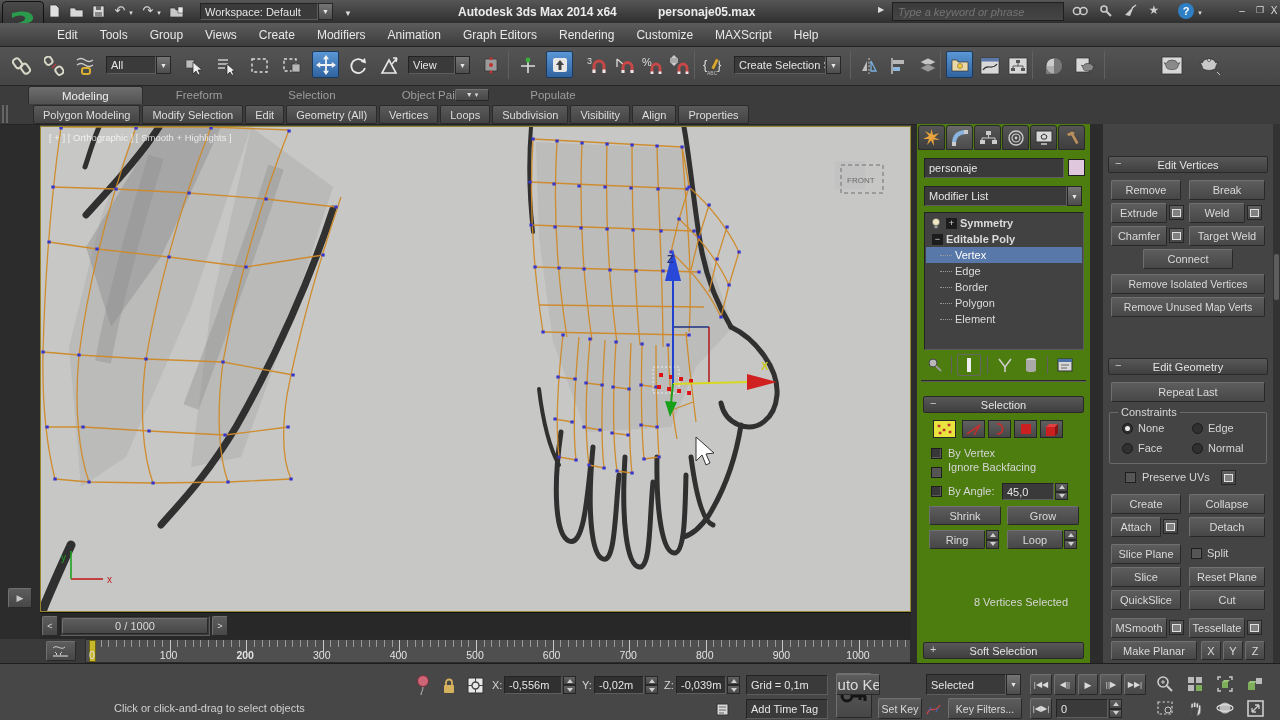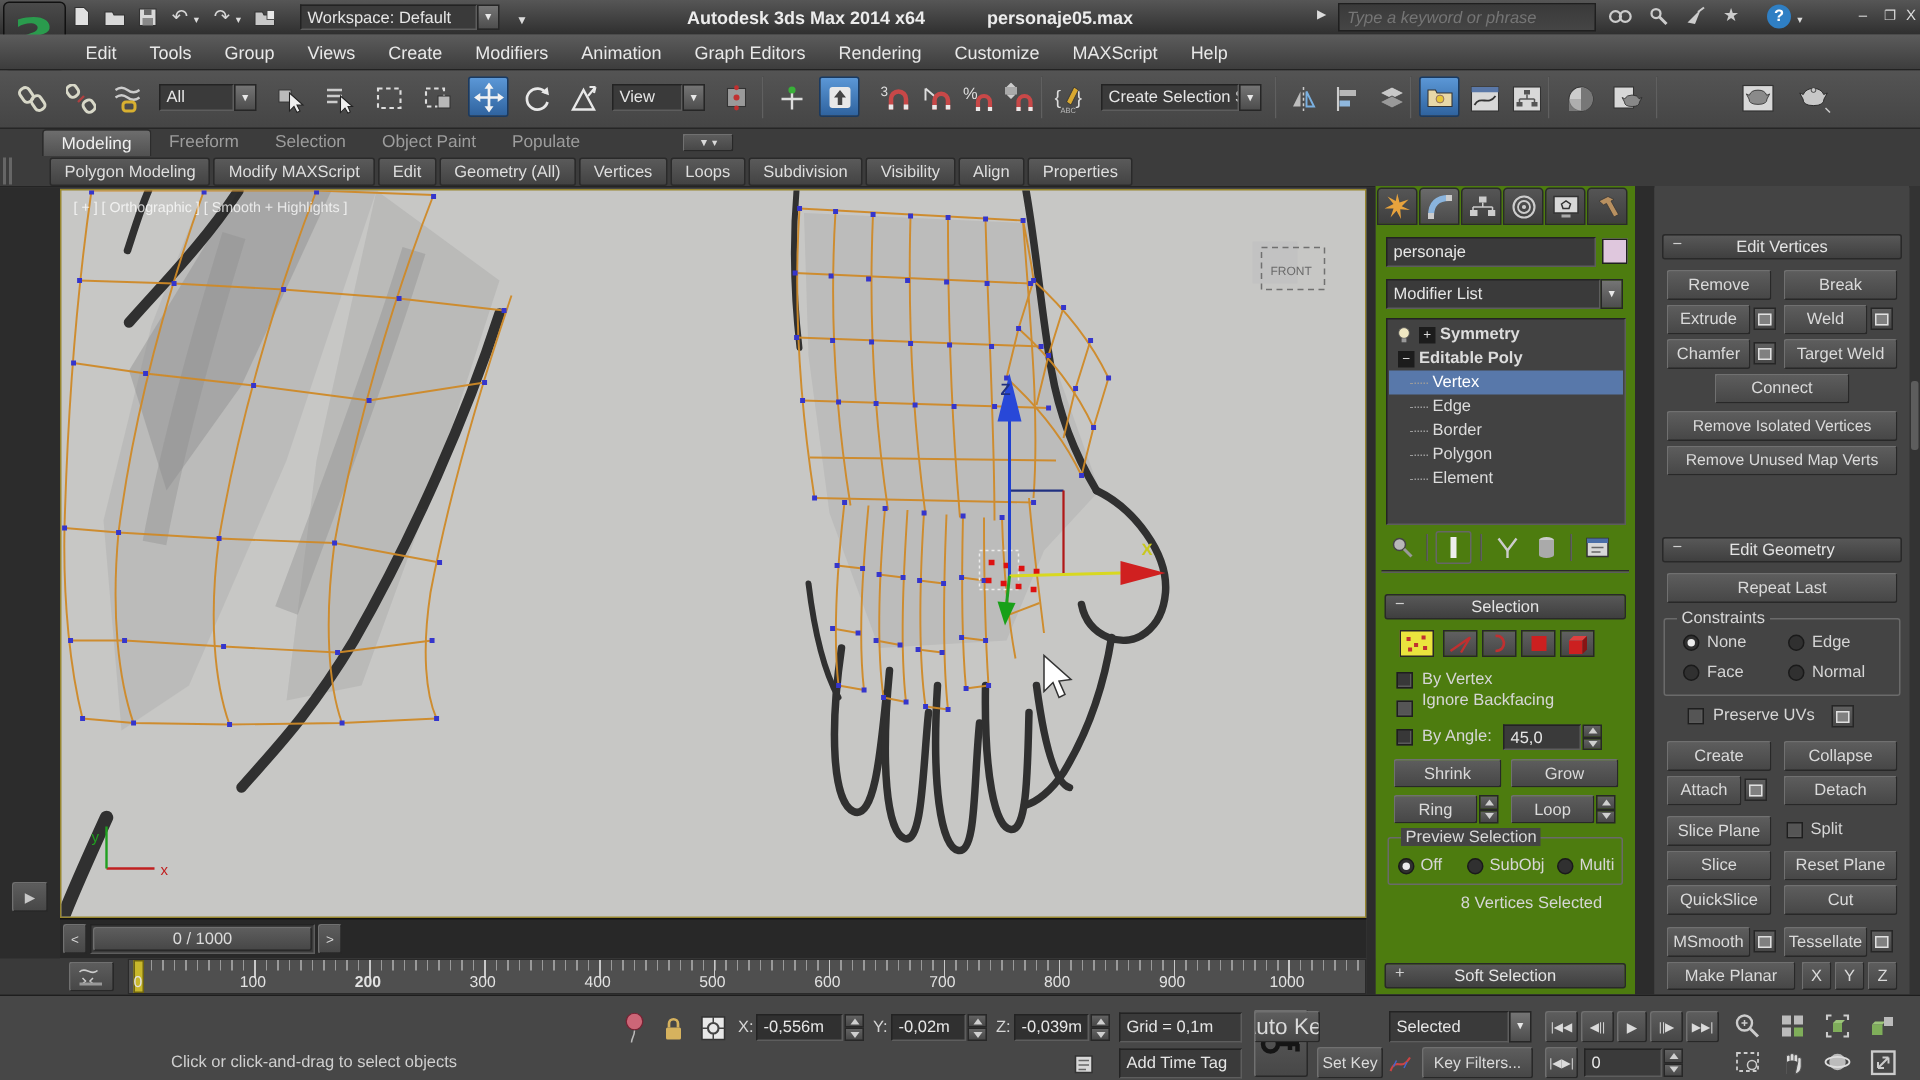--- a/index.html
+++ b/index.html
@@ -20,21 +20,21 @@
 .spin>div{flex:1;background:linear-gradient(#626262,#484848);border:1px solid #272727;display:flex;align-items:center;justify-content:center}
 .tu{width:0;height:0;border:3px solid transparent;border-bottom:4px solid #cfcfcf;margin-top:-3px}
 .td{width:0;height:0;border:3px solid transparent;border-top:4px solid #cfcfcf;margin-bottom:-3px}
 .roll{position:absolute;height:17px;background:linear-gradient(#585858,#3f3f3f);border:1px solid #292929;border-radius:2px;display:flex;align-items:center;justify-content:center;color:#e4e4e4;font-size:11px}
 .roll .pm{position:absolute;left:6px;top:0;color:#cfcfcf;font-size:11px}
 .grp{position:absolute;border:1px solid #6a6a6a;border-radius:2px}
 .grp-l{position:absolute;top:-7px;left:8px;background:#444;padding:0 3px;font-size:11px;color:#d8d8d8;white-space:nowrap}
 .sbox{position:absolute;width:15px;height:15px;background:linear-gradient(#606060,#474747);border:1px solid #262626;display:flex;align-items:center;justify-content:center}
 .sbox::after{content:"";width:7px;height:6px;border:1px solid #e0e0e0;background:#808080}
 .menu-item{padding:0 11px;height:100%;display:flex;align-items:center;font-size:12px;color:#e8e8e8}
-.rtab{height:18px;display:flex;align-items:center;padding:0 12px;color:#9d9d9d;font-size:11.5px}
+.rtab{height:18px;display:flex;align-items:center;padding:0 33px;color:#9d9d9d;font-size:11.5px}
 .rtab.active{background:linear-gradient(#6e6e6e,#515151);color:#efefef;border:1px solid #2c2c2c;border-bottom:none;border-radius:3px 3px 0 0}
 .rpanel{height:19px;display:flex;align-items:center;padding:0 9px;margin-right:2px;background:linear-gradient(#5a5a5a,#434343);border:1px solid #2a2a2a;border-radius:2px;color:#dedede;font-size:11px;white-space:nowrap}
 .srow{position:absolute;left:1px;right:1px;height:16px;display:flex;align-items:center;font-size:11px;color:#dcdcdc}
 .srow.sel{background:#5878aa;color:#fff}
 .tree{display:inline-block;width:12px;height:1px;border-bottom:1px dotted #9a9a9a;margin:0 3px 0 6px}
 .sob{position:absolute;width:23px;height:18px;border:1px solid #272727;background:linear-gradient(#606060,#474747);display:flex;align-items:center;justify-content:center}
 .sob.on{background:#eae43e}
 .ctab{position:absolute;width:27px;height:25px;background:linear-gradient(#555,#3e3e3e);border:1px solid #2a2a2a;border-radius:3px 3px 0 0;display:flex;align-items:center;justify-content:center}
 .ctab.active{background:linear-gradient(#6a6a6a,#4a4a4a)}
 .wbtn{position:absolute;width:16px;height:14px;display:flex;align-items:center;justify-content:center;color:#dcdcdc;font-size:10px}
@@ -360,21 +360,21 @@
         <span class="rtab">Object Paint</span>
         <span class="rtab">Populate</span>
       </div>
     <div class="btn" style="left:455px;top:3px;width:34px;height:12px;font-size:7px">▼ ▾</div>
   </div>
   <div class="abs" style="left:0;top:104px;width:1280px;height:21px;background:#3c3c3c;border-bottom:1px solid #242424">
     <div class="abs" style="left:2px;top:1px;width:6px;height:18px;border-left:2px solid #666;border-right:2px solid #666"></div>
     <div style="display:flex;padding-left:33px;padding-top:1px">
 
     <span class="rpanel">Polygon Modeling</span>
-        <span class="rpanel">Modify MAXScript</span>
+        <span class="rpanel">Modify Selection</span>
         <span class="rpanel">Edit</span>
         <span class="rpanel">Geometry (All)</span>
         <span class="rpanel">Vertices</span>
         <span class="rpanel">Loops</span>
         <span class="rpanel">Subdivision</span>
         <span class="rpanel">Visibility</span>
         <span class="rpanel">Align</span>
         <span class="rpanel">Properties</span>
       </div>
   </div>
@@ -726,29 +726,20 @@
         <span>Loop</span>
       </div>
     <div class="spin" style="left:147px;top:406px;height:19px">
         <div>
           <span class="tu"></span>
         </div>
         <div>
           <span class="td"></span>
         </div>
       </div>
-    <div class="grp" style="left:8px;top:434px;width:157px;height:32px">
-      <span class="grp-l">Preview Selection</span>
-      <div class="rad on" style="left:6px;top:13px"></div>
-      <div class="lbl" style="left:21px;top:12px">Off</div>
-      <div class="rad" style="left:52px;top:13px"></div>
-      <div class="lbl" style="left:67px;top:12px">SubObj</div>
-      <div class="rad" style="left:112px;top:13px"></div>
-      <div class="lbl" style="left:127px;top:12px">Multi</div>
-    </div>
     <div class="lbl" style="left:40px;top:472px;width:128px;text-align:center">8 Vertices Selected</div>
     <div class="roll" style="left:6px;top:518px;width:161px">
         <span class="pm">+</span>
         <span>Soft Selection</span>
       </div>
   </div>
 
   <div class="abs" style="left:911px;top:125px;width:6px;height:538px;background:#2c2c2c"></div>
   <div class="abs" style="left:1090px;top:124px;width:13px;height:539px;background:#2c2c2c"></div>
 

